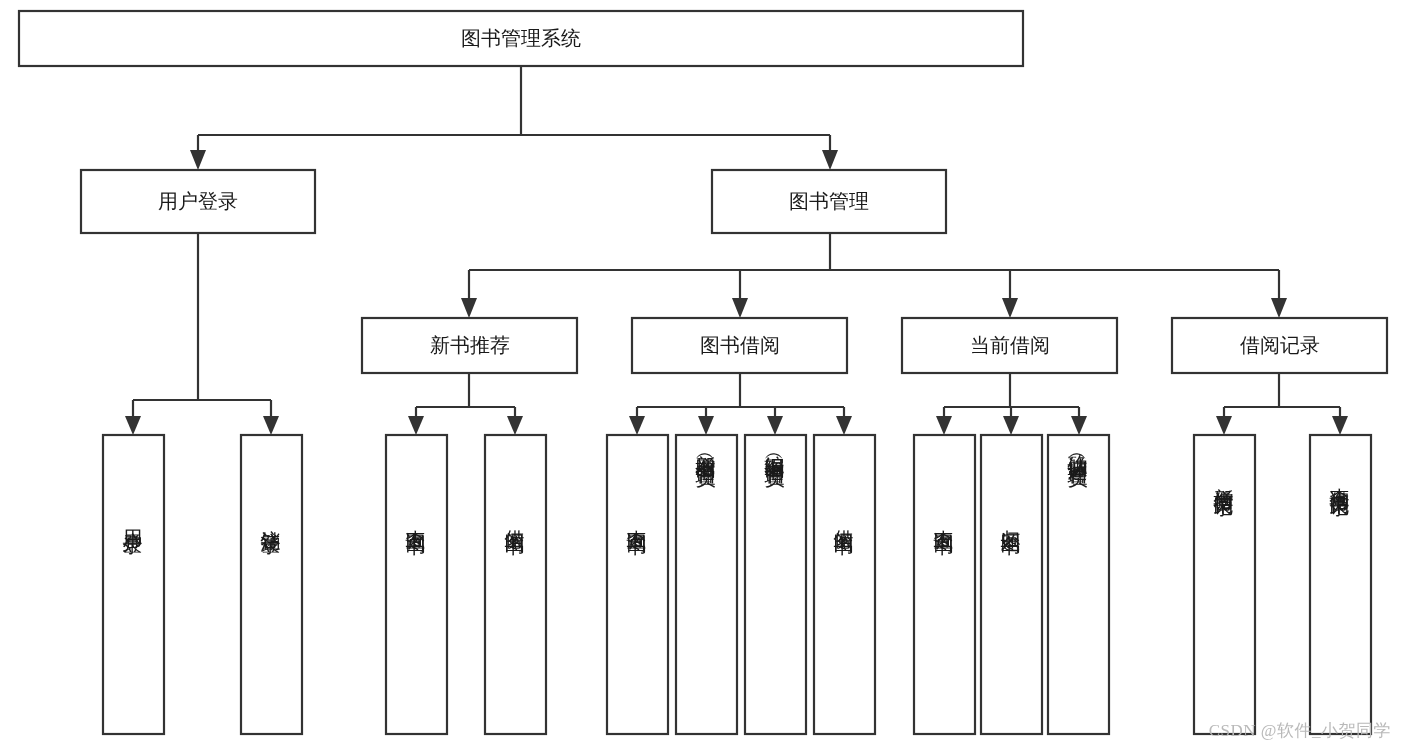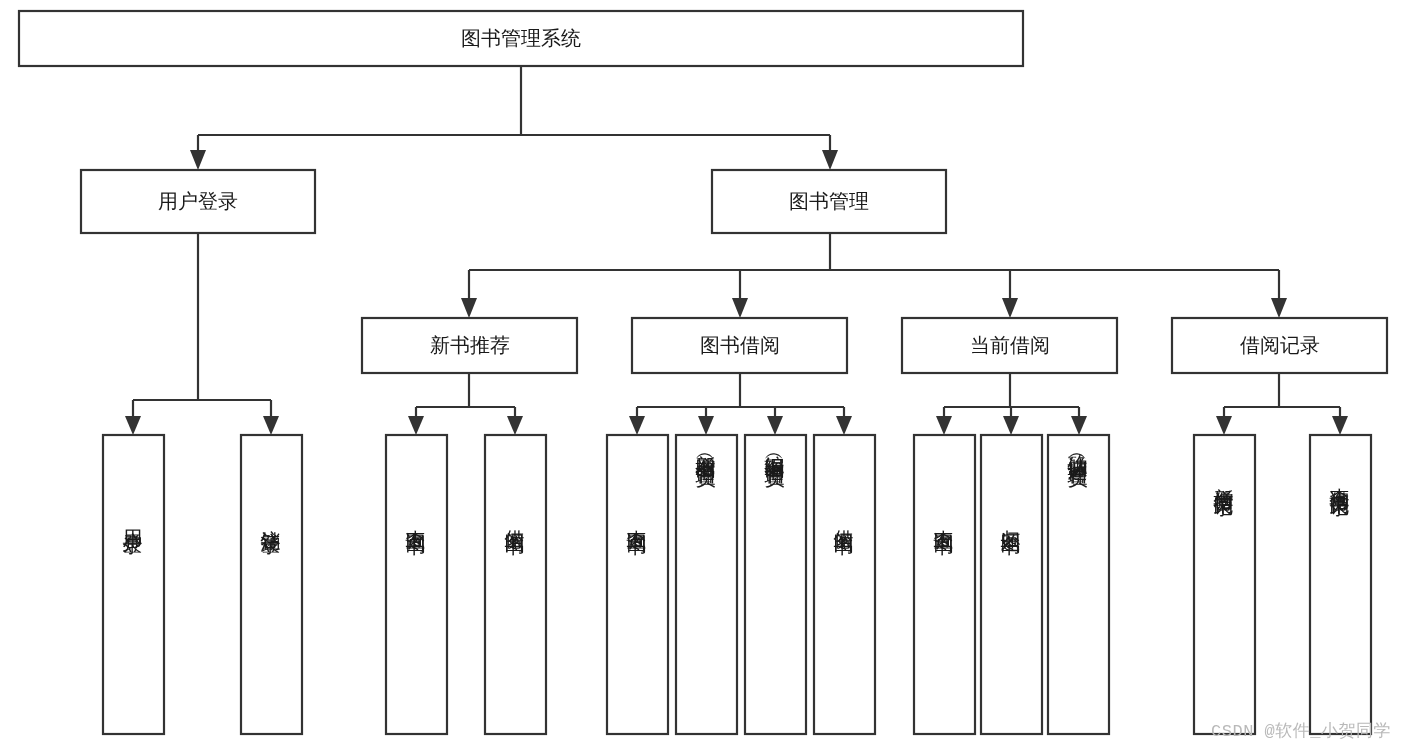--- a/index.html
+++ b/index.html
@@ -52,21 +52,21 @@
     fill: #1a1a1a;
     text-anchor: middle;
     writing-mode: vertical-rl;
     text-orientation: upright;
     letter-spacing: 2px;
   }
   .watermark {
     position: absolute;
     right: 14px;
     bottom: 4px;
-    font-family: Liberation Mono, monospace;
+    font-family: Liberation Serif, serif;
     font-size: 17px;
     color: #b9b9b9;
     white-space: nowrap;
     letter-spacing: 0.5px;
   }
 </style>
 </head>
 <body>
 
 <div id="diagram-root">

